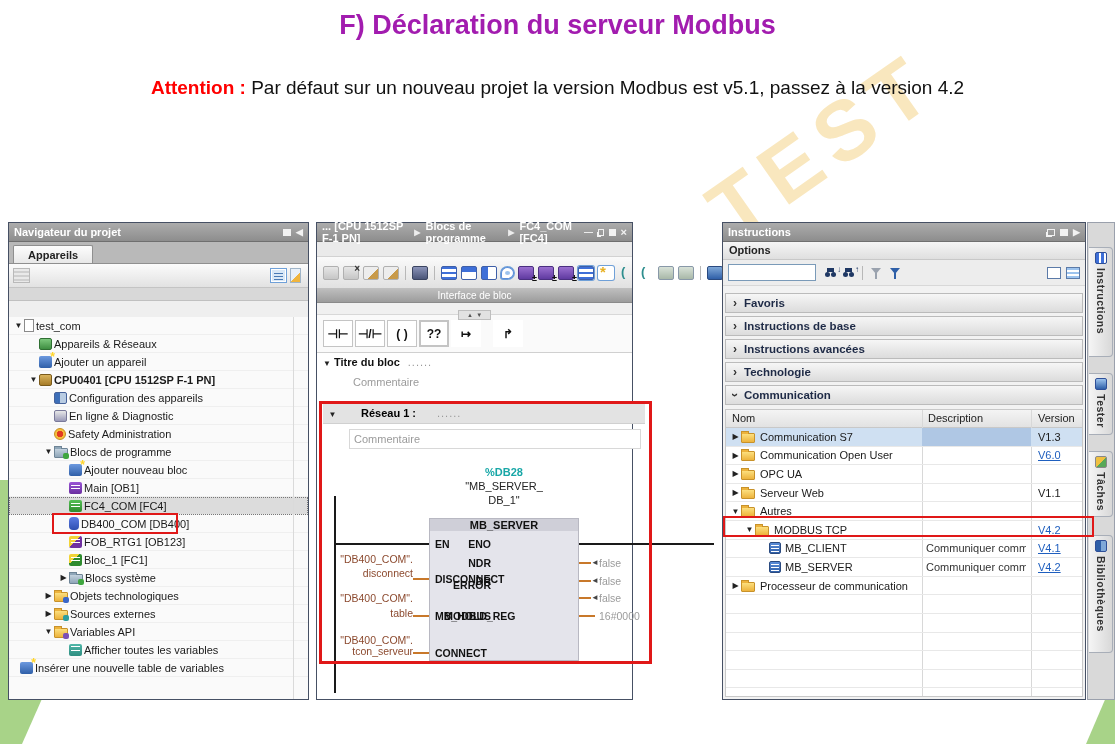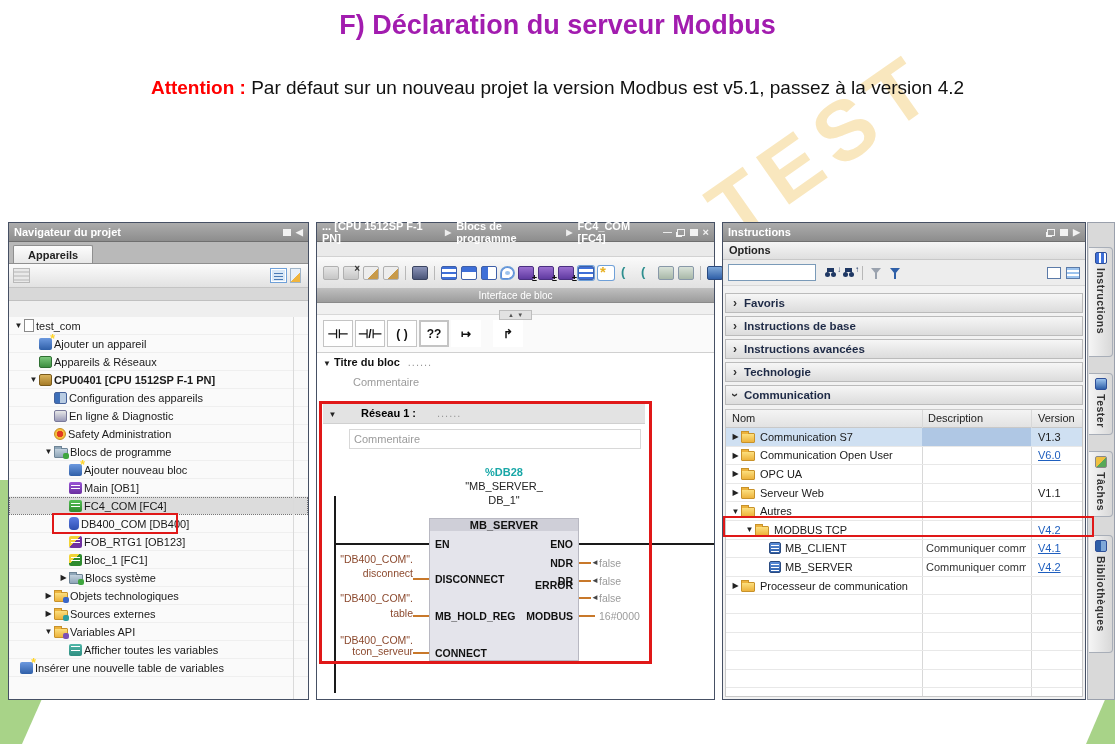--- a/index.html
+++ b/index.html
@@ -73,21 +73,21 @@
   .fold { width:14px; height:10px; margin-top:2px; background:linear-gradient(#FCDF7E,#EDB33C);
     border:1px solid #C8922A; border-radius:1px; position:relative; flex:none;}
   .fold::before { content:""; position:absolute; top:-3px; left:-1px; width:6px; height:2px;
     background:#EDB33C; border:1px solid #C8922A; border-bottom:none; }
   .fold.slate { background:linear-gradient(#C3D2DE,#8FA6B8); border-color:#6E8496; }
   .fold.slate::before{ background:#8FA6B8; border-color:#6E8496; }
   .fold .dot { position:absolute; right:-2px; bottom:-2px; width:6px; height:6px; border-radius:2px; }
   .dot.green { background:#3FA63F; } .dot.blue { background:#3A66C8; } .dot.teal { background:#2E9E9E; } .dot.purple { background:#7C4FB5; }
 
   
-  #ed { left:316px; width:399px; background:#bef264; }
+  #ed { left:316px; width:317px; background:#bef264; }
   .crumb-sep { color:#EDEDED; font-size:8px; margin:0 5px; }
   .strip { height:15px; background:#EAEAEA; border-bottom:1px solid #D2D2D2; }
   .etools { height:32px; background:linear-gradient(#FAFAFA,#E1E1E1); border-bottom:1px solid #BFBFBF;
     display:flex; align-items:center; padding:0 4px; }
   .mi { width:16px; height:14px; margin:0 2px; position:relative; flex:none; border-radius:2px; }
   .mi.act { box-shadow:0 0 0 1px #6FA0D8; background:#D9E8F7; }
   .mi.gry { background:linear-gradient(#E6E6E6,#C6C6C6); border:1px solid #B0B0B0; }
   .mi.gryx::after { content:"×"; position:absolute; right:-2px; top:-4px; font-size:10px; font-weight:bold; color:#333;}
   .mi.pen { background:linear-gradient(135deg,#EDEDED 60%,#C89A4A 60%); border:1px solid #B0B0B0; }
   .mi.lock { background:linear-gradient(#8A93B8,#4A5578); border:1px solid #3A4460; }
@@ -230,27 +230,27 @@
     </div>
     <div class="grayband"></div>
     <div id="nav-tree">
         <div class="trow" style="padding-left: 4px;">
           <span class="exp">▼</span>
           <span class="ti project"></span>
           <span class="tlabel">test_com</span>
         </div>
         <div class="trow" style="padding-left: 19px;">
           <span class="exp"></span>
+          <span class="ti network"></span>
+          <span class="tlabel">Appareils &amp; Réseaux</span>
+        </div>
+        <div class="trow" style="padding-left: 19px;">
+          <span class="exp"></span>
           <span class="ti add"></span>
           <span class="tlabel">Ajouter un appareil</span>
-        </div>
-        <div class="trow" style="padding-left: 19px;">
-          <span class="exp"></span>
-          <span class="ti network"></span>
-          <span class="tlabel">Appareils &amp; Réseaux</span>
         </div>
         <div class="trow bold" style="padding-left: 19px;">
           <span class="exp">▼</span>
           <span class="ti plc"></span>
           <span class="tlabel">CPU0401 [CPU 1512SP F-1 PN]</span>
         </div>
         <div class="trow" style="padding-left: 34px;">
           <span class="exp"></span>
           <span class="ti config"></span>
           <span class="tlabel">Configuration des appareils</span>

